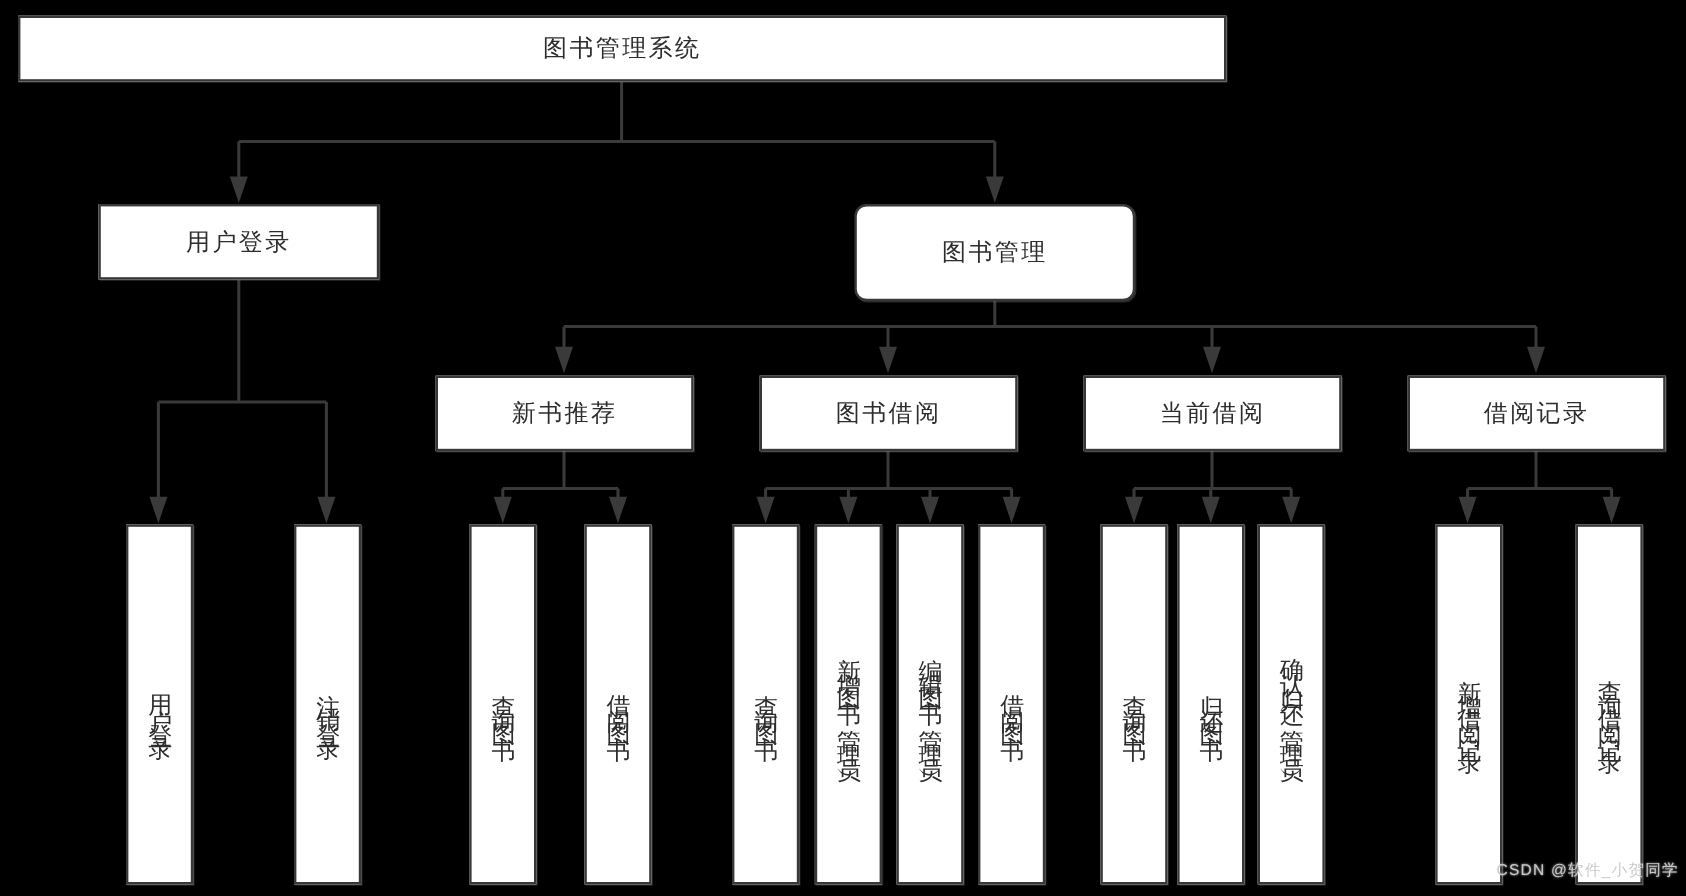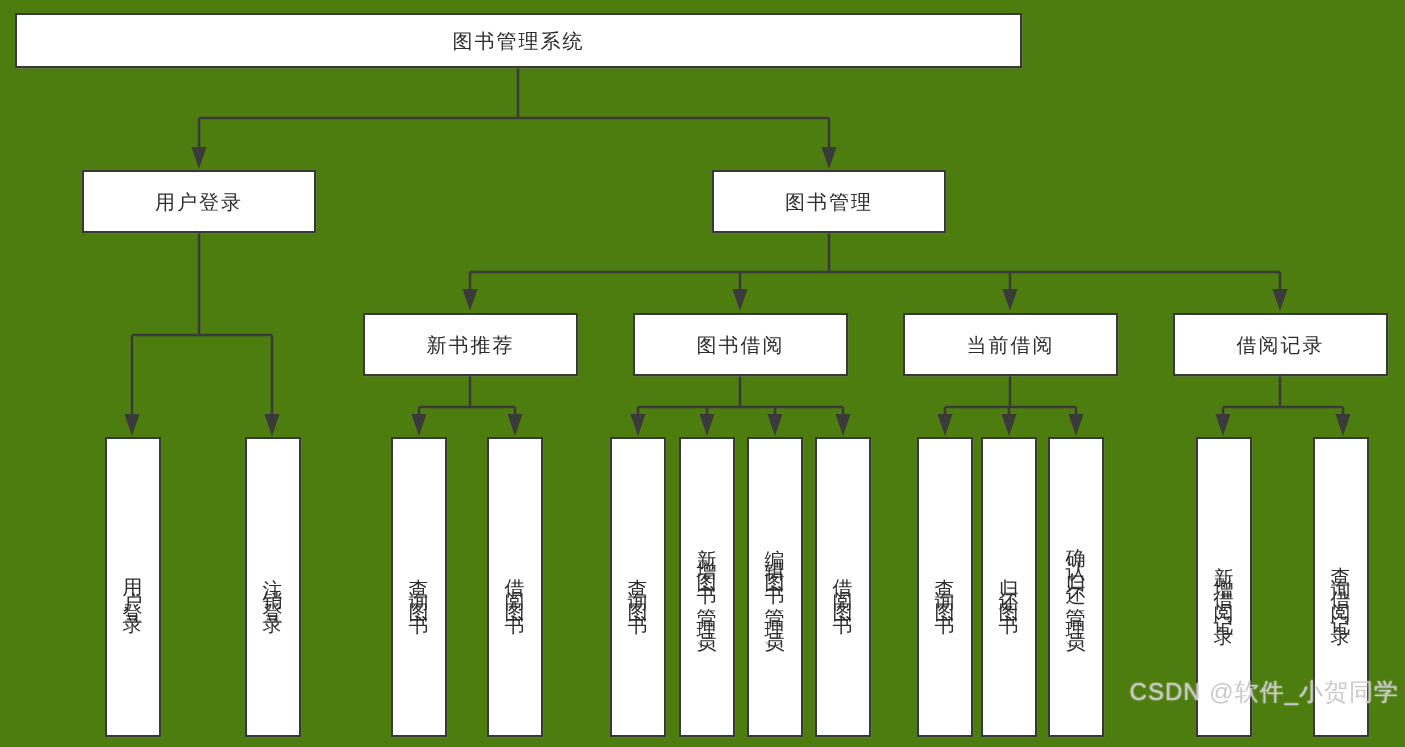--- a/index.html
+++ b/index.html
@@ -4,21 +4,21 @@
 <style>
   html, body {
     margin: 0;
     padding: 0;
     background: #ffffff;
   }
   .canvas {
     position: relative;
     width: 1405px;
     height: 747px;
-    background: #4d7c0f;
+    background: #000000;
     overflow: hidden;
     font-family: "Liberation Sans", "DejaVu Sans", sans-serif;
   }
   .connectors {
     position: absolute;
     left: 0;
     top: 0;
     z-index: 1;
   }
   .box {
@@ -48,23 +48,23 @@
   }
   .vbox .vtext {
     writing-mode: vertical-rl;
     text-orientation: mixed;
     letter-spacing: 12px;
     max-height: 292px;
   }
   .watermark {
     position: absolute;
     right: 6px;
-    top: 676px;
+    top: 716px;
     z-index: 5;
-    font-size: 24px;
+    font-size: 13px;
     letter-spacing: 1px;
     color: #c9c9c9;
     text-shadow: 0 0 2px rgba(255,255,255,0.8);
     white-space: nowrap;
   }
 </style>
 </head>
 <body>
 
 <div class="canvas">
@@ -96,21 +96,21 @@
       M937.5 414 L952.5 414 L945 436 Z
       M1001.5 414 L1016.5 414 L1009 436 Z
       M1068.5 414 L1083.5 414 L1076 436 Z
       M1215.5 414 L1230.5 414 L1223 436 Z
       M1335.5 414 L1350.5 414 L1343 436 Z"></path>
   </svg>
 
   <div class="box hbox" style="left:15px; top:13px; width:1007px; height:55px;">图书管理系统</div>
 
   <div class="box hbox" style="left:82px; top:170px; width:234px; height:63px;">用户登录</div>
-  <div class="box hbox" style="left:712px; top:170px; width:234px; height:63px;">图书管理</div>
+  <div class="box hbox" style="left:712px; top:170px; width:234px; height:81px;border-radius:10px;">图书管理</div>
 
   <div class="box hbox" style="left:363px; top:313px; width:215px; height:63px;">新书推荐</div>
   <div class="box hbox" style="left:633px; top:313px; width:215px; height:63px;">图书借阅</div>
   <div class="box hbox" style="left:1173px; top:313px; width:215px; height:63px;">借阅记录</div>
   <div class="box hbox" style="left:903px; top:313px; width:215px; height:63px;">当前借阅</div>
 
   <div class="box vbox" style="left:105px;">
     <span class="vtext">用户登录</span>
   </div>
   <div class="box vbox" style="left:245px;">

